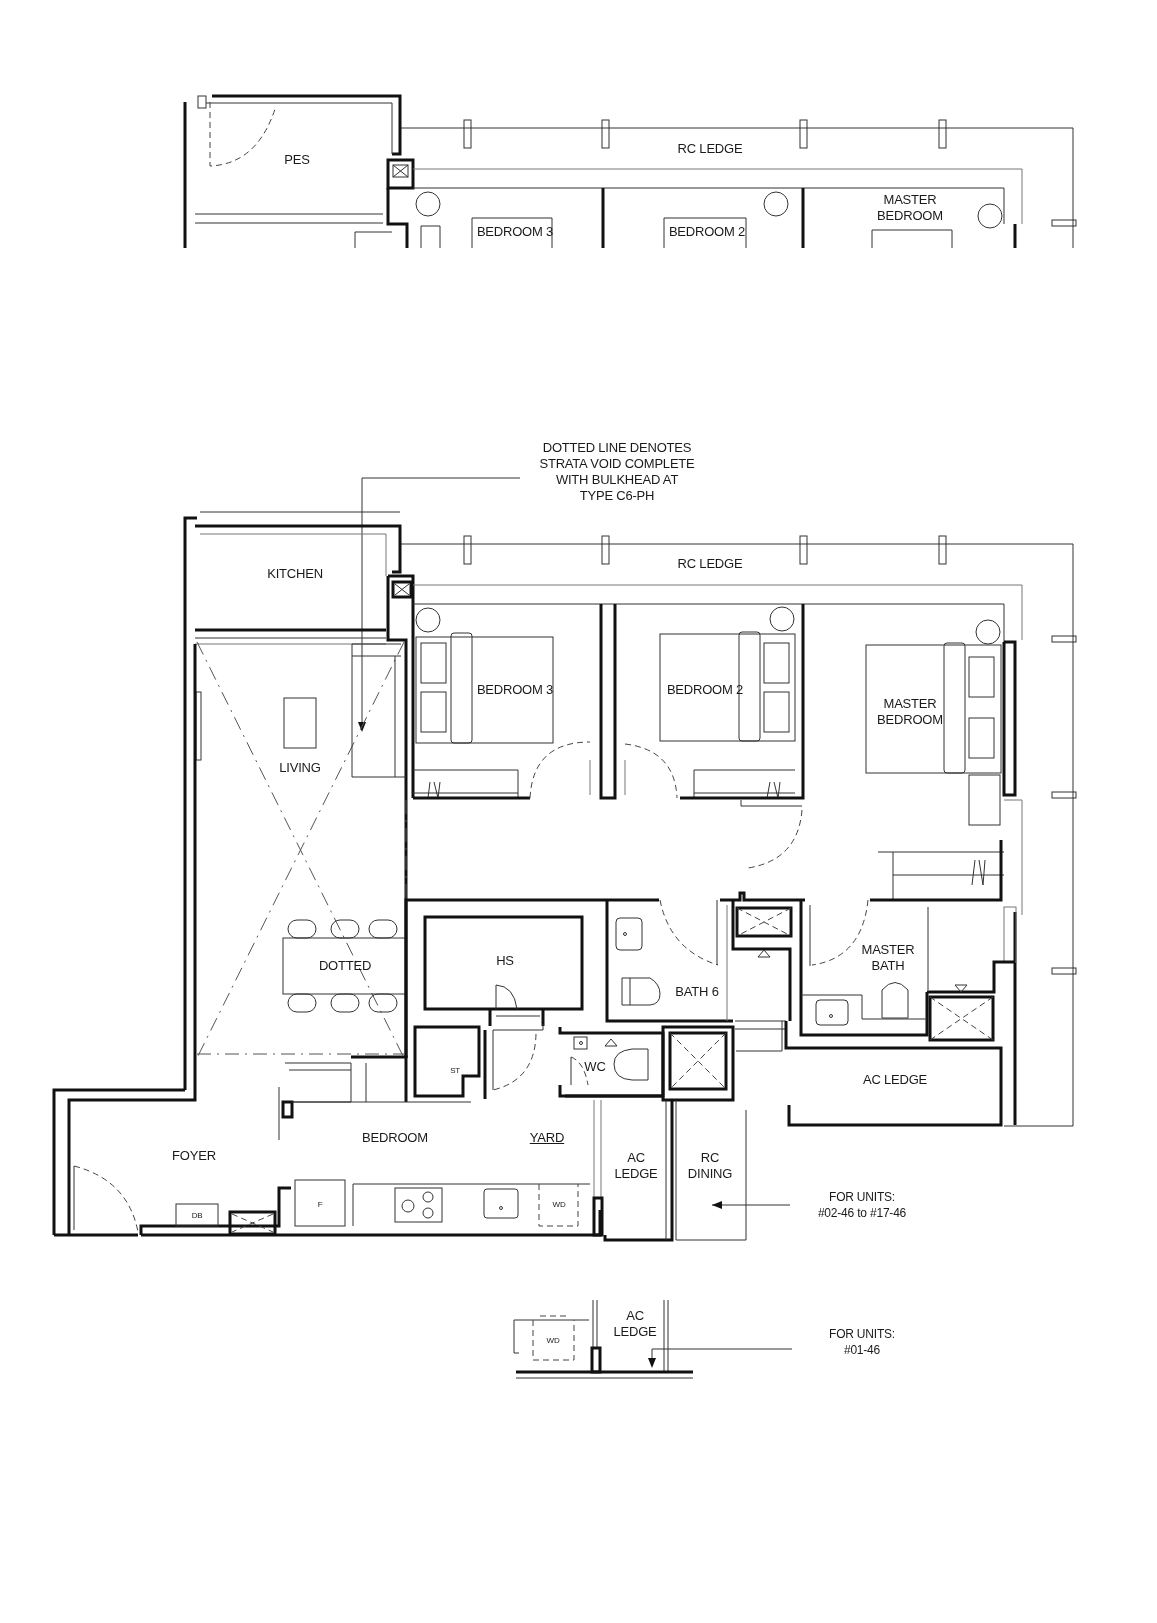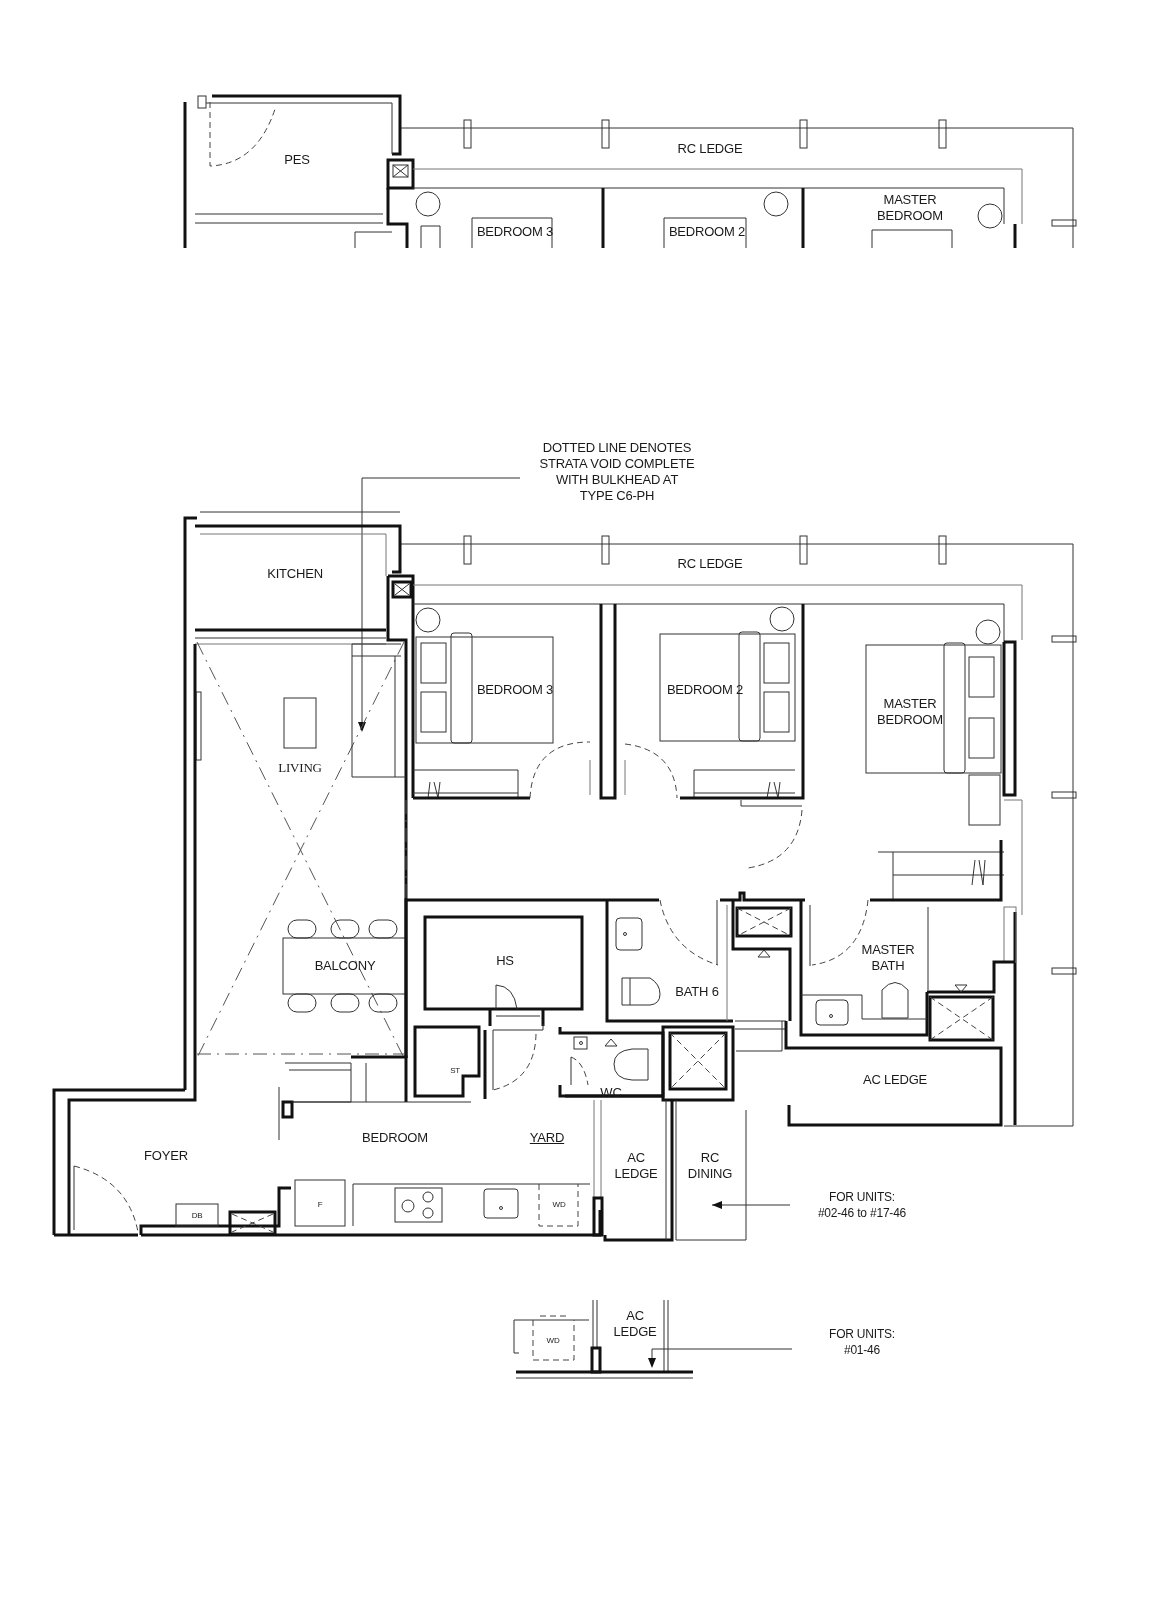--- a/index.html
+++ b/index.html
@@ -273,32 +273,32 @@
 STRATA VOID COMPLETE
 WITH BULKHEAD AT
 TYPE C6-PH</div>
 
 <div class="lbl" style="left:250px;top:566px;width:90px;">KITCHEN</div>
 <div class="lbl" style="left:650px;top:556px;width:120px;">RC LEDGE</div>
 <div class="lbl" style="left:470px;top:682px;width:90px;">BEDROOM 3</div>
 <div class="lbl" style="left:660px;top:682px;width:90px;">BEDROOM 2</div>
 <div class="lbl" style="left:860px;top:696px;width:100px;">MASTER
 BEDROOM</div>
-<div class="lbl" style="left:265px;top:760px;width:70px;font-family:Liberation Serif, serif;">LIVING</div>
-<div class="lbl" style="left:310px;top:958px;width:70px;">BALCONY</div>
+<div class="lbl" style="left:265px;top:760px;width:70px;">LIVING</div>
+<div class="lbl" style="left:310px;top:958px;width:70px;">DOTTED</div>
 <div class="lbl" style="left:480px;top:953px;width:50px;">HS</div>
 <div class="lbl" style="left:662px;top:984px;width:70px;">BATH 6</div>
 <div class="lbl" style="left:848px;top:942px;width:80px;">MASTER
 BATH</div>
 <div class="lbl small" style="left:435px;top:1066px;width:25px;text-align:right;">ST</div>
-<div class="lbl" style="left:580px;top:1085px;width:30px;margin-left:16px;">WC</div>
+<div class="lbl" style="left:580px;top:1059px;width:30px;">WC</div>
 <div class="lbl" style="left:845px;top:1072px;width:100px;">AC LEDGE</div>
 <div class="lbl" style="left:355px;top:1130px;width:80px;">BEDROOM</div>
 <div class="lbl" style="left:522px;top:1130px;width:50px;text-decoration:underline;">YARD</div>
-<div class="lbl" style="left:136px;top:1148px;width:60px;">FOYER</div>
+<div class="lbl" style="left:164px;top:1148px;width:60px;">FOYER</div>
 <div class="lbl" style="left:606px;top:1150px;width:60px;">AC
 LEDGE</div>
 <div class="lbl" style="left:680px;top:1150px;width:60px;">RC
 DINING</div>
 <div class="lbl small" style="left:180px;top:1211px;width:34px;">DB</div>
 <div class="lbl small" style="left:308px;top:1200px;width:24px;">F</div>
 <div class="lbl small" style="left:542px;top:1200px;width:34px;">WD</div>
 <div class="lbl left" style="left:792px;top:1189px;width:140px;font-size:12px;line-height:16px;">FOR UNITS:
 #02-46 to #17-46</div>
 

